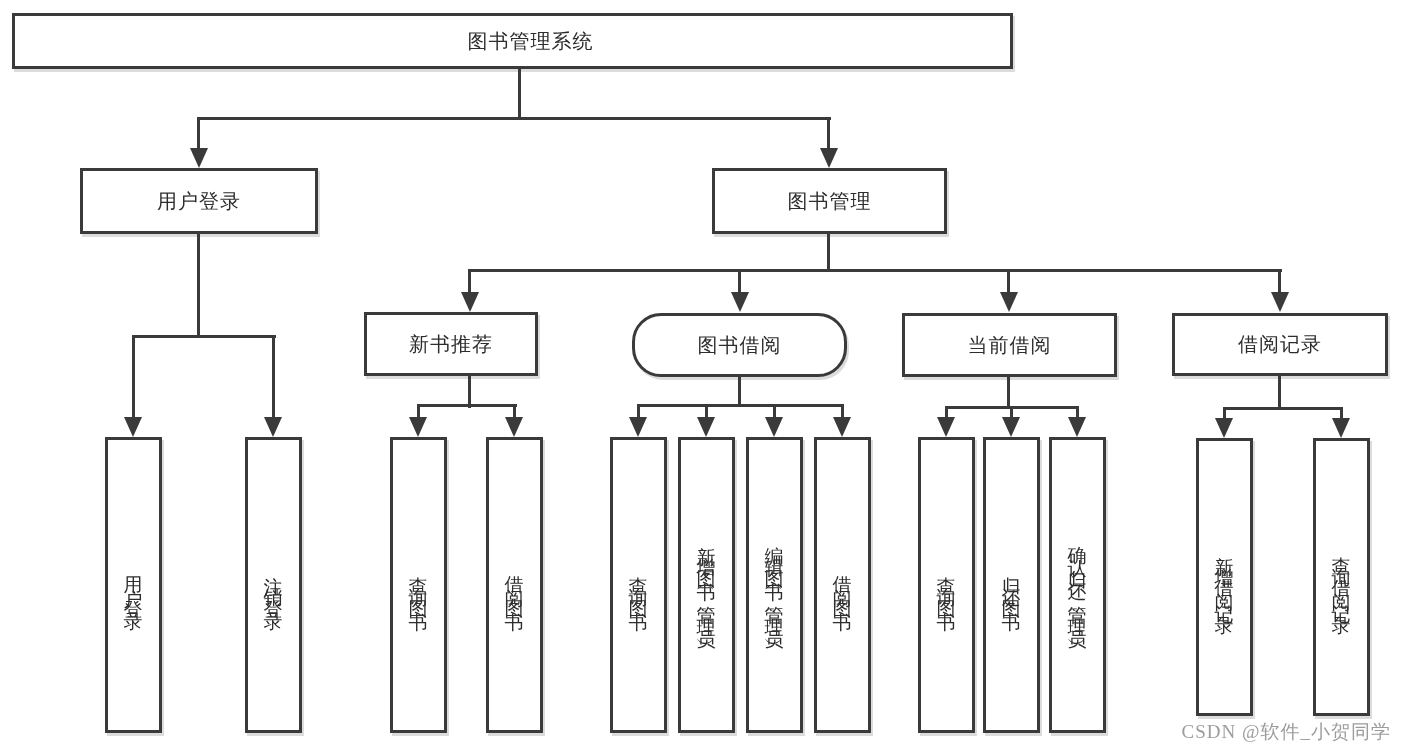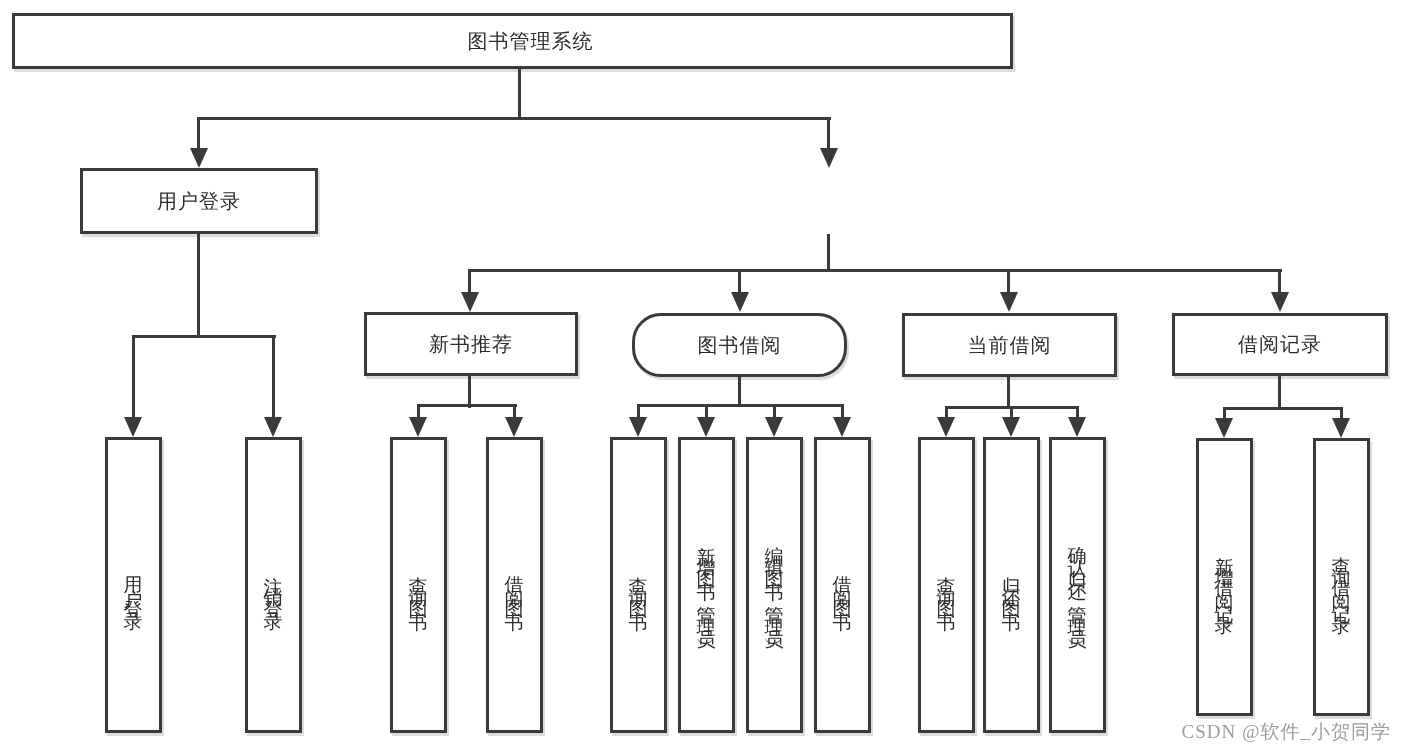--- a/index.html
+++ b/index.html
@@ -54,40 +54,43 @@
   <div class="vl" style="left:518px;top:68px;height:52px;"></div>
   <div class="hl" style="left:197px;top:117px;width:634px;"></div>
   <div class="vl" style="left:197px;top:117px;height:34px;"></div>
   <div class="ah" style="left:190px;top:148px;"></div>
   <div class="vl" style="left:827px;top:117px;height:34px;"></div>
   <div class="ah" style="left:820px;top:148px;"></div>
 
   <div class="box" style="left:80px;top:168px;width:238px;height:66px;">
     <span>用户登录</span>
   </div>
+  <div class="box" style="left:712px;top:168px;width:235px;height:66px;">
+    <span>图书管理</span>
+  </div>
 
   <div class="vl" style="left:197px;top:233px;height:105px;"></div>
   <div class="hl" style="left:132px;top:335px;width:144px;"></div>
   <div class="vl" style="left:132px;top:335px;height:84px;"></div>
   <div class="ah" style="left:124px;top:417px;"></div>
   <div class="vl" style="left:272px;top:335px;height:84px;"></div>
   <div class="ah" style="left:264px;top:417px;"></div>
 
   <div class="vl" style="left:827px;top:234px;height:38px;"></div>
   <div class="hl" style="left:468px;top:269px;width:814px;"></div>
   <div class="vl" style="left:468px;top:269px;height:26px;"></div>
   <div class="ah" style="left:461px;top:292px;"></div>
   <div class="vl" style="left:738px;top:269px;height:26px;"></div>
   <div class="ah" style="left:731px;top:292px;"></div>
   <div class="vl" style="left:1007px;top:269px;height:26px;"></div>
   <div class="ah" style="left:1000px;top:292px;"></div>
   <div class="vl" style="left:1278px;top:269px;height:26px;"></div>
   <div class="ah" style="left:1271px;top:292px;"></div>
 
-  <div class="box" style="left:364px;top:312px;width:214px;height:64px;text-align:right;">
+  <div class="box" style="left:364px;top:312px;width:174px;height:64px;text-align:right;">
     <span>新书推荐</span>
   </div>
   <div class="box" style="left:632px;top:313px;width:215px;height:64px;border-radius:29px;">
     <span>图书借阅</span>
   </div>
   <div class="box" style="left:1172px;top:313px;width:216px;height:63px;">
     <span>借阅记录</span>
   </div>
   <div class="box" style="left:902px;top:313px;width:215px;height:64px;">
     <span>当前借阅</span>

